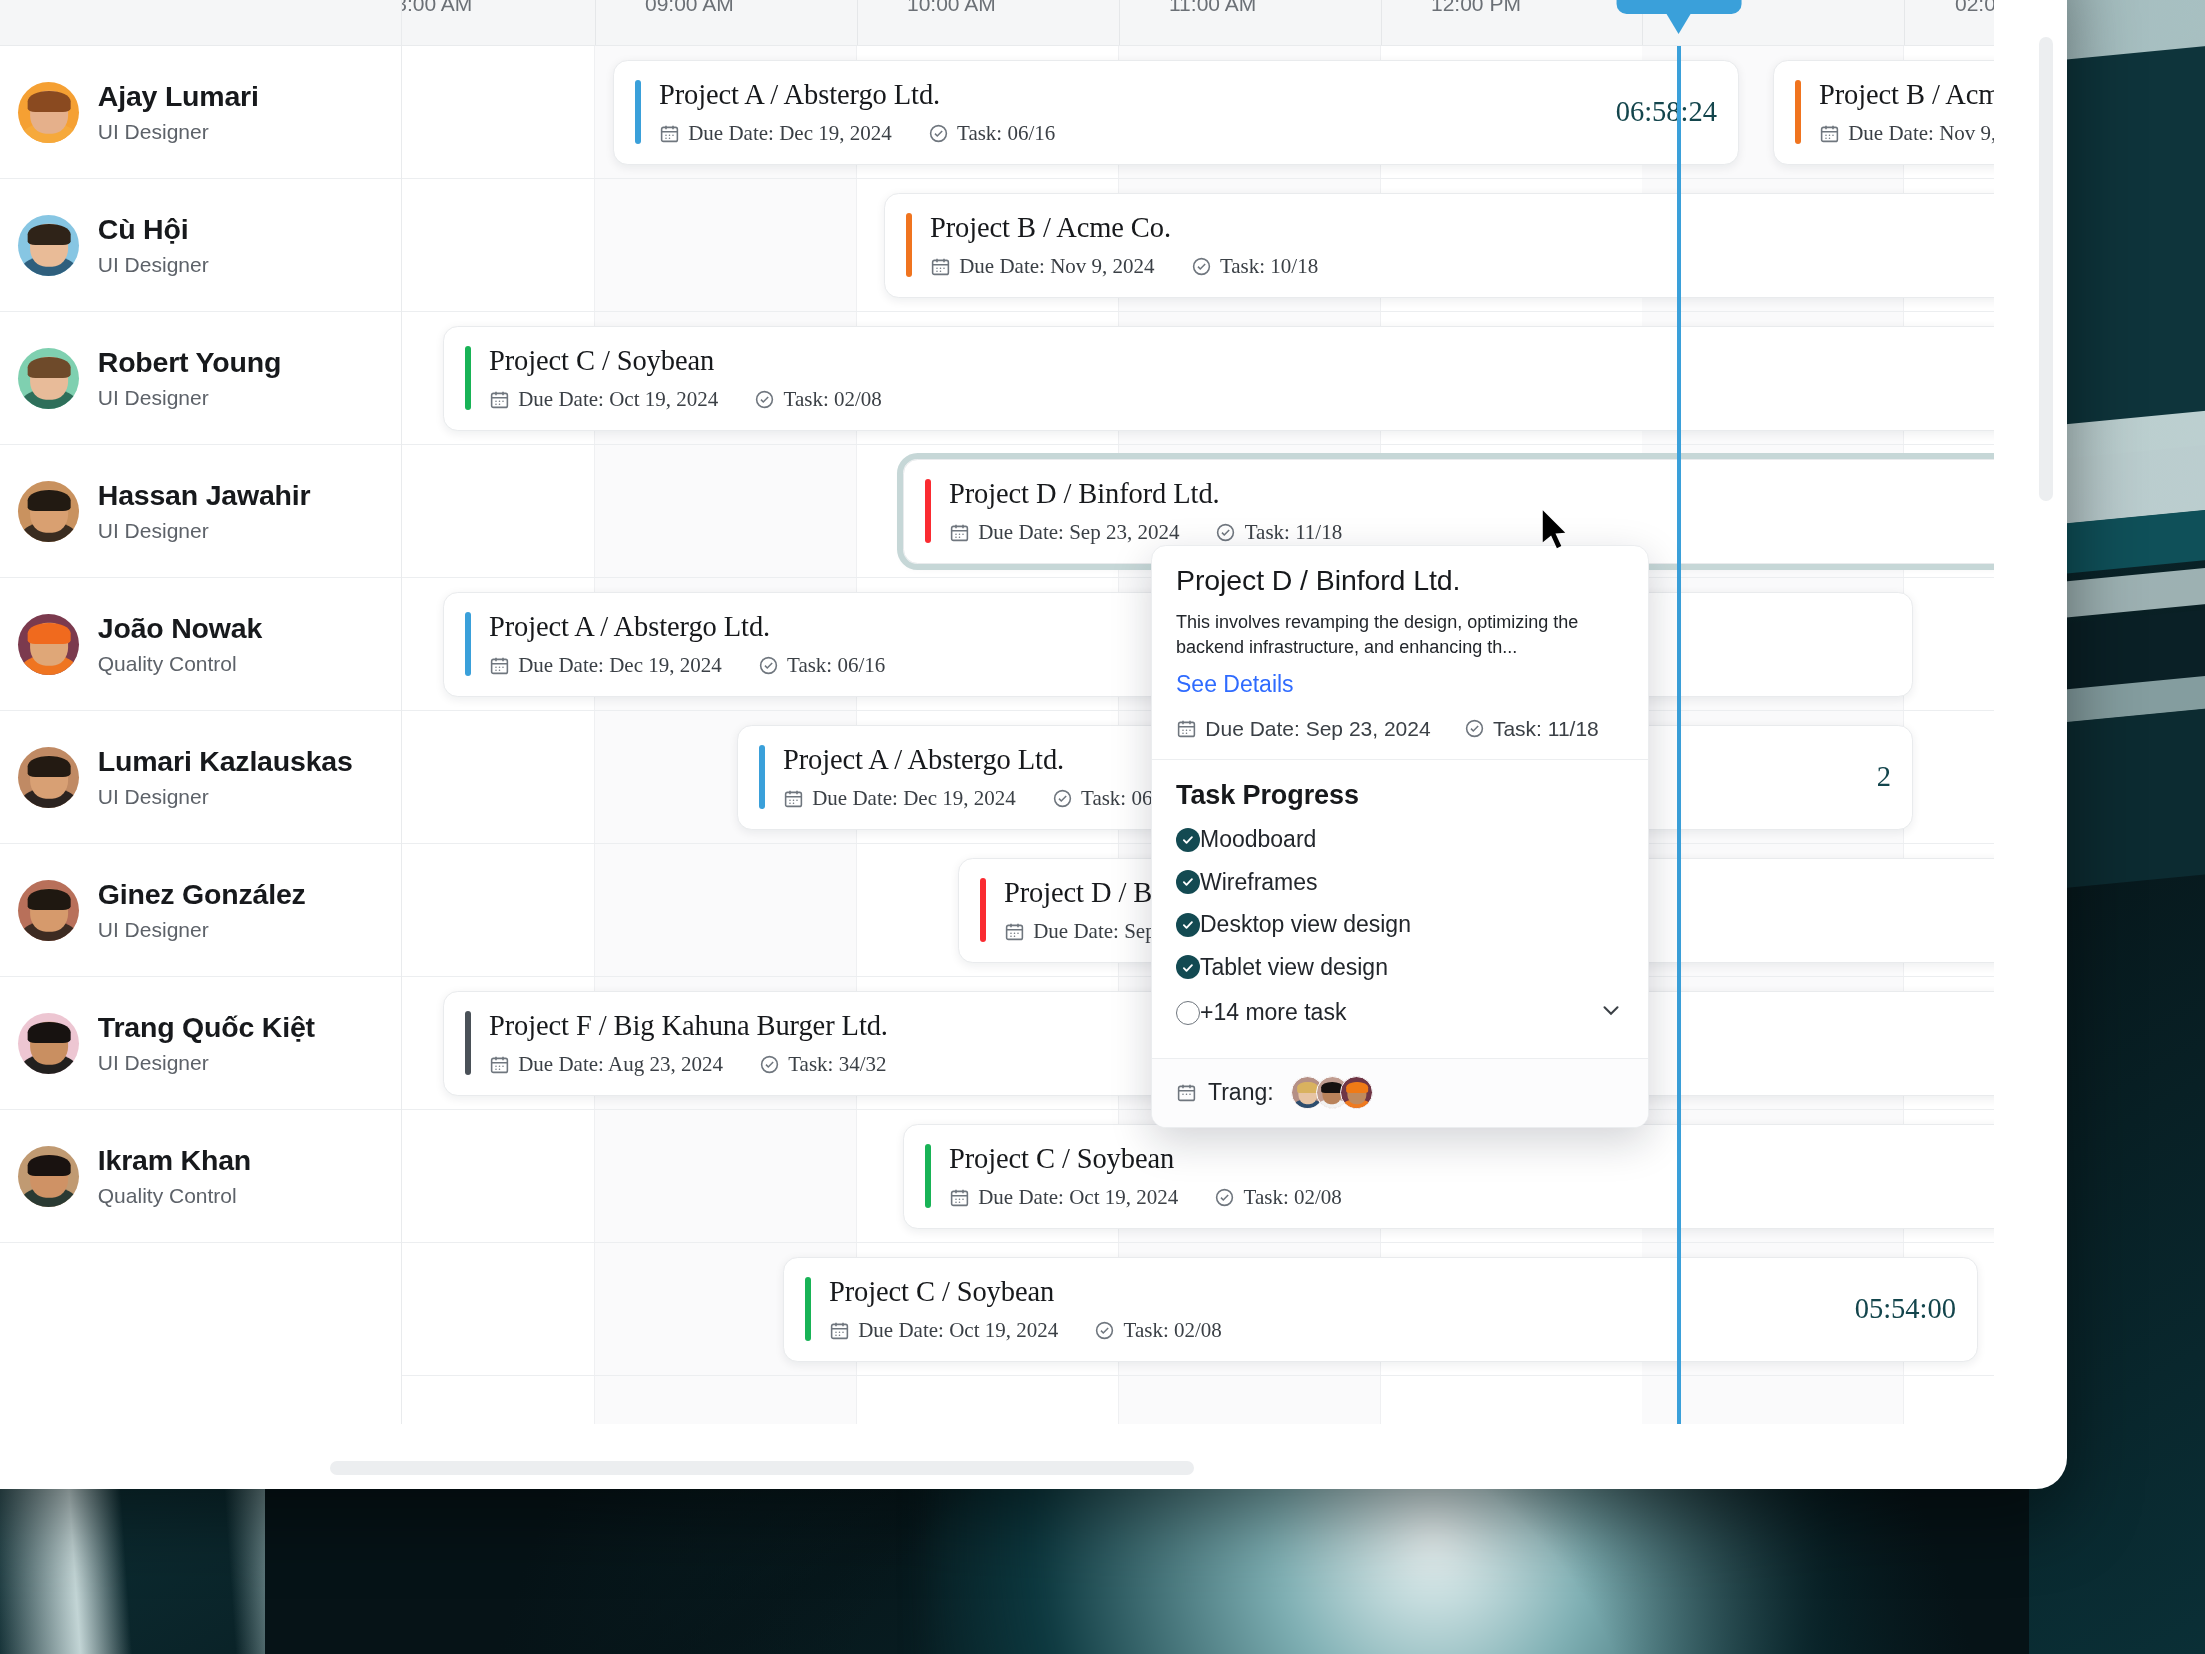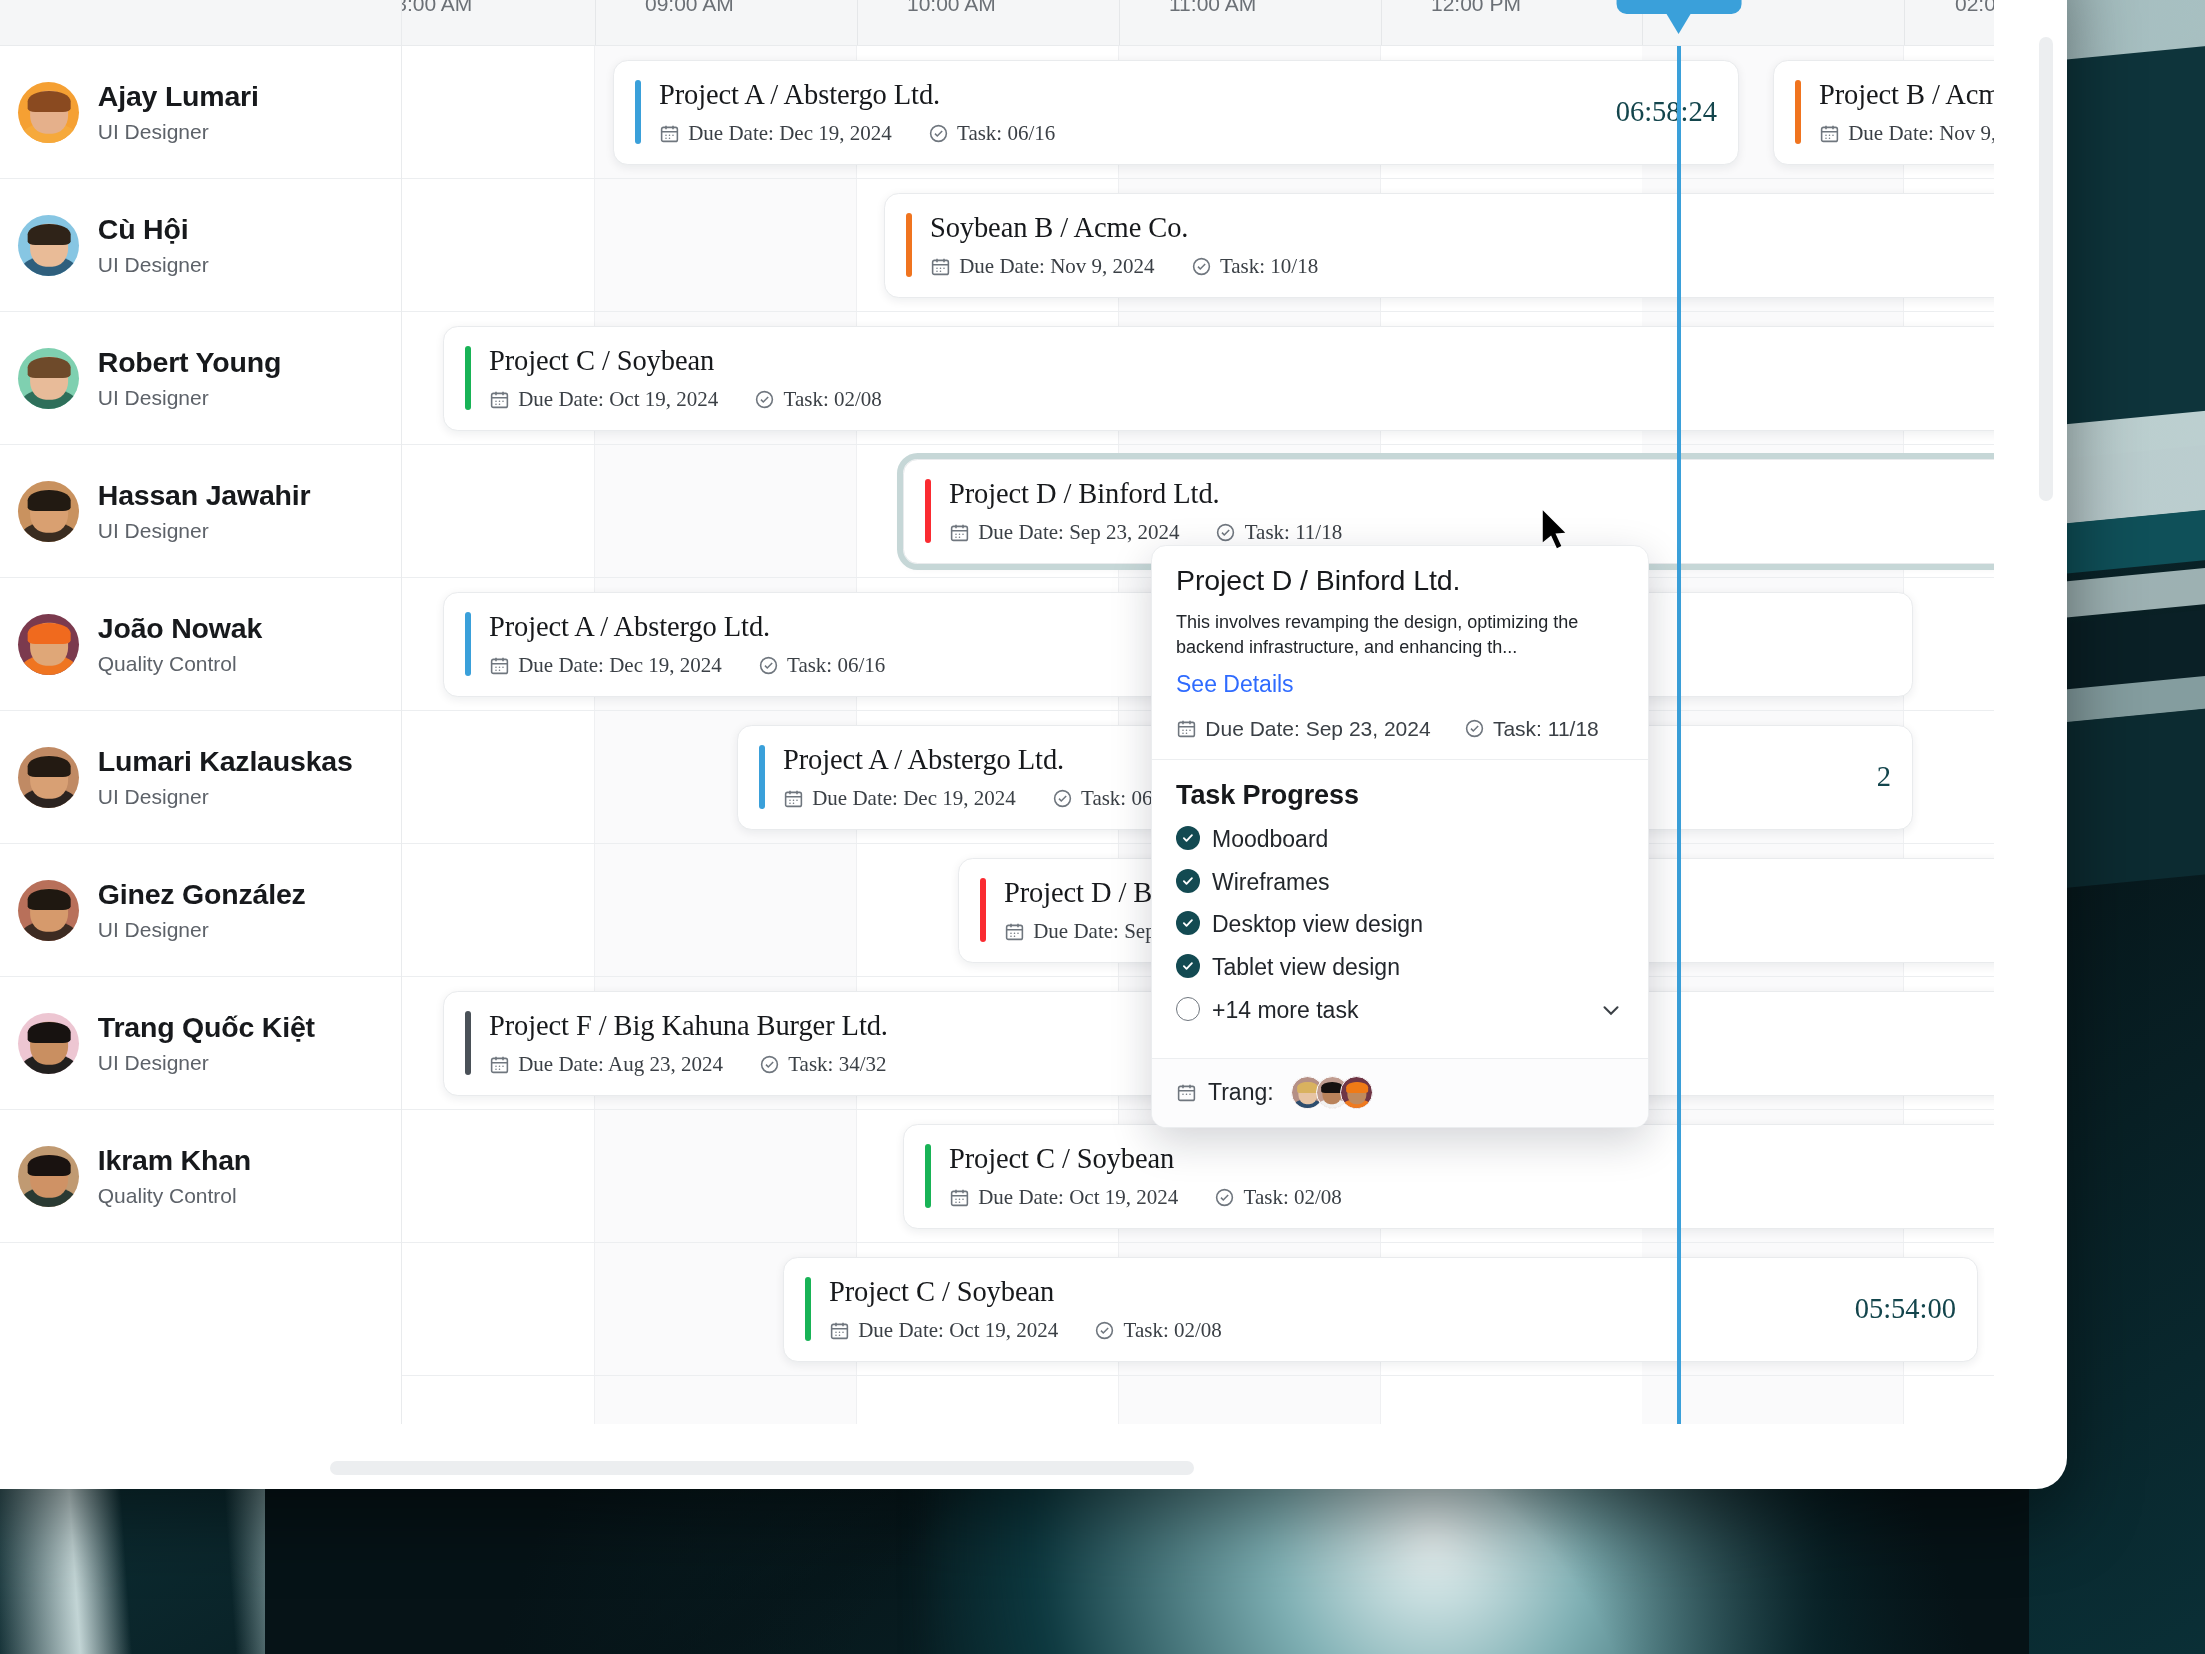--- a/index.html
+++ b/index.html
@@ -95,21 +95,21 @@
   .pop { position:absolute; z-index:20; width:498px; background:#fff;
          border:1.4px solid #ebedef; border-radius:14.7px;
          box-shadow:0 13.8px 41px rgba(16,24,40,.18); overflow:hidden; }
   .pop-s { padding:18.4px 24px; }
   .pop-t { font-size:28.5px; color:#17191c; letter-spacing:-0.1px; }
   .pop-d { font-size:18px; line-height:1.34; color:#22262b; margin-top:13px; }
   .pop-link { font-size:23px; color:#2f6bff; margin-top:12px; cursor:pointer; }
   .pop-meta { display:flex; align-items:center; gap:33px; margin-top:19.3px; }
   .pop-sec { border-top:1.4px solid #eceef0; padding:19.3px 24px 13.8px; }
   .pop-h { font-size:27px; font-weight:700; color:#17191c; margin-bottom:15.6px; letter-spacing:-0.1px; }
-  .pl { display:flex; align-items:flex-start; gap:12px; margin-bottom:15.6px; font-size:23px; color:#22262b; }
+  .pl { display:flex; align-items:center; margin-bottom:15.6px; font-size:23px; color:#22262b; }
   .chk { width:24px; height:24px; border-radius:50%; background:#134a52; flex:0 0 24px;
          display:flex; align-items:center; justify-content:center; }
   .chk-o { width:24px; height:24px; border-radius:50%; border:1.8px solid #6f767e; flex:0 0 24px; background:#fff; }
   .pl .sp { margin-left:auto; }
   .pop-foot { border-top:1.4px solid #eceef0; background:#fcfcfd; padding:17.5px 24px;
               display:flex; align-items:center; gap:11px; font-size:23px; color:#22262b; }
   .stack { display:flex; margin-left:6.4px; }
   .stack .av2 { width:33px; height:33px; border-radius:50%; border:1.8px solid #fff; margin-left:-8.3px;
                 overflow:hidden; position:relative; }
   .stack .av2:first-child { margin-left:0; }
@@ -322,21 +322,21 @@
                       </svg>
                     </span>
                     <span>Due Date: Nov 9, 2</span>
                   </span>
                 </span></span>
             </div>
           </div>
           <div class="row">
             <div class="card" style="left: 482px; width: 1332px;">
               <span class="bar" style="background:#f0741f"></span>
-              <span class="cmeta"><span class="ctitle">Soybean B / Acme Co.</span><span class="crow">
+              <span class="cmeta"><span class="ctitle">Project B / Acme Co.</span><span class="crow">
                   <span class="cchip">
                     <span>
                       <svg class="ic" width="21" height="21" viewBox="0 0 24 24" fill="none" stroke="#6f767e" stroke-width="1.8">
                         <rect x="3" y="5" width="18" height="16" rx="2"></rect>
                         <path d="M8 3v4M16 3v4M3 10h18"></path>
                         <circle cx="8" cy="14" r=".9" fill="#6f767e" stroke="none"></circle>
                         <circle cx="12" cy="14" r=".9" fill="#6f767e" stroke="none"></circle>
                         <circle cx="16" cy="14" r=".9" fill="#6f767e" stroke="none"></circle>
                         <circle cx="8" cy="17.5" r=".9" fill="#6f767e" stroke="none"></circle>
                         <circle cx="12" cy="17.5" r=".9" fill="#6f767e" stroke="none"></circle>

